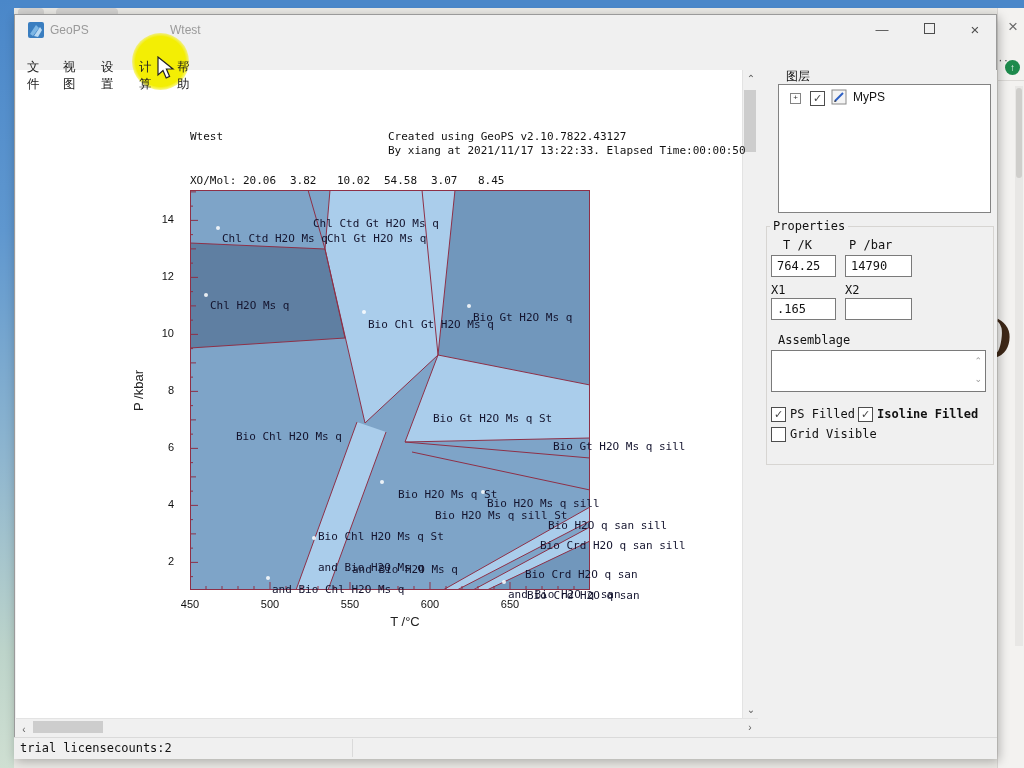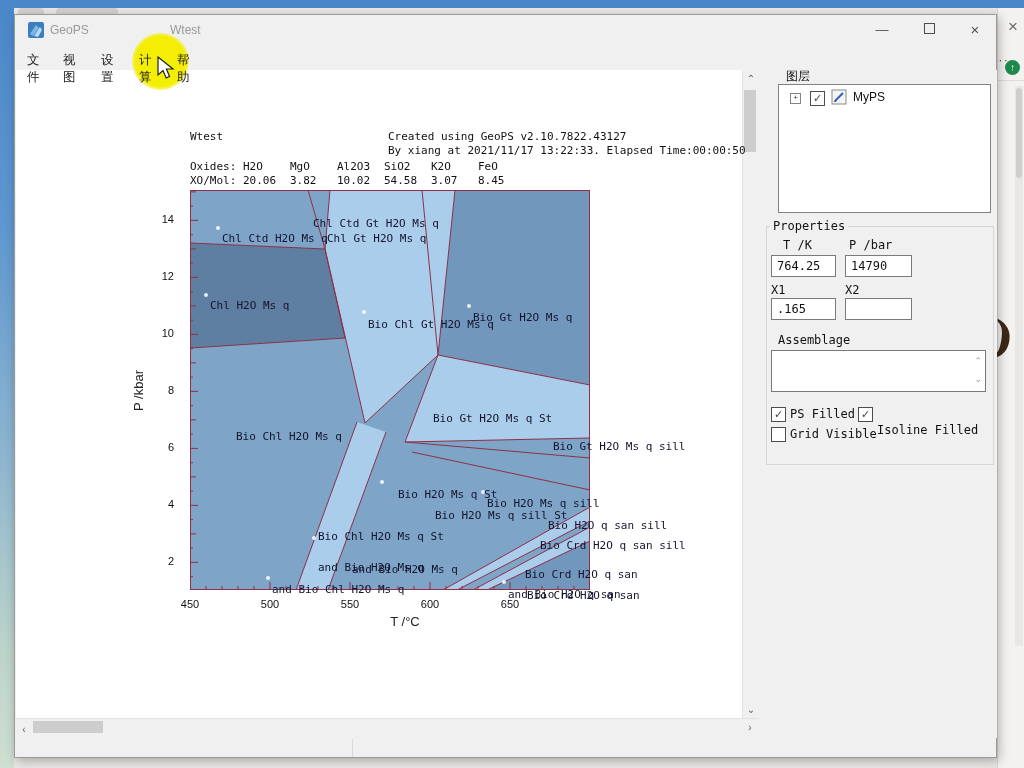--- a/index.html
+++ b/index.html
@@ -26,21 +26,21 @@
   
   .app{left:14px;top:14px;width:983px;height:744px;background:#f0f0f0;
        border:1px solid #9a9a9a;box-shadow:2px 3px 10px rgba(0,0,0,.28);box-sizing:border-box;}
   .titlebar{left:14px;top:14px;width:983px;height:30px;}
   .app-title{left:50px;top:23px;color:#9a9a9a;font-size:12px;}
   .doc-title{left:170px;top:23px;color:#9a9a9a;font-size:12px;}
   .win-btn{top:20px;width:30px;height:20px;text-align:center;color:#4d4d4d;font-size:13px;line-height:20px;cursor:default;}
   .maxi-box{display:inline-block;width:9px;height:9px;border:1px solid #4d4d4d;}
 
   .menubar{left:22px;top:44px;height:26px;z-index:6;}
-  .menu-item{position:absolute;top:6px;font-size:12.5px;color:#222;padding:2px 3px;}
+  .menu-item{position:absolute;top:13px;font-size:12.5px;color:#222;padding:2px 3px;}
 
   .click-glow{left:132px;top:33px;width:57px;height:57px;border-radius:50%;
       background:radial-gradient(circle,#f3ee04 0%,#f3ee04 62%,rgba(243,238,4,0) 78%);z-index:5;}
   .cursor{left:157px;top:56px;z-index:9;}
 
   
   .canvas{left:16px;top:70px;width:726px;height:648px;background:#fff;z-index:1;}
   .mono{font-family:"DejaVu Sans Mono","Liberation Mono",monospace;}
   .hdr-line{color:#111;font-size:11px;white-space:pre;}
   .ox-cell{display:inline-block;width:47px;}
@@ -130,21 +130,20 @@
       <span class="menu-item" style="left: 76px;">设置</span>
       <span class="menu-item" style="left: 114px;">计算</span>
       <span class="menu-item" style="left: 152px;">帮助</span>
     </div>
 
   <div class="abs canvas"></div>
 
   <div class="abs hdr-line mono" style="left:190px;top:130px;z-index:2;">Wtest</div>
   <div class="abs hdr-line mono" style="left:388px;top:130px;z-index:2;">Created using GeoPS v2.10.7822.43127</div>
   <div class="abs hdr-line mono" style="left:388px;top:144px;z-index:2;">By xiang at 2021/11/17 13:22:33. Elapsed Time:00:00:50</div>
-  <div class="abs hdr-line mono" style="left:190px;top:160px;z-index:2;" id="oxides-row"><span class="ox-label">Oxides:</span><span class="ox-cell">H2O</span><span class="ox-cell">MgO</span><span class="ox-cell">Al2O3</span><span class="ox-cell">SiO2</span><span class="ox-cell">K2O</span><span class="ox-cell">FeO</span></div>
   <div class="abs hdr-line mono" style="left:190px;top:174px;z-index:2;" id="xomol-row"><span class="ox-label">XO/Mol:</span><span class="ox-cell">20.06</span><span class="ox-cell">3.82</span><span class="ox-cell">10.02</span><span class="ox-cell">54.58</span><span class="ox-cell">3.07</span><span class="ox-cell">8.45</span></div>
 
   <svg class="abs plot-svg" width="400" height="400" viewBox="0 0 400 400">
     <rect x="0" y="0" width="400" height="400" fill="#7ea4c8"></rect>
     <polygon points="265,0 400,0 400,195 248,165" fill="#7197bc"></polygon>
     <polygon points="0,53 135,59 155,148 0,158" fill="#5f7fa2"></polygon>
     <polygon points="140,0 265,0 248,165 175,233 135,59" fill="#aacdeb"></polygon>
     <polygon points="248,165 400,195 400,248 215,252" fill="#aacdeb"></polygon>
     <polygon points="167,232 196,242 138,400 106,400" fill="#aacdeb"></polygon>
     <polygon points="253,400 400,317 400,331 267,400" fill="#aacdeb"></polygon>
@@ -306,20 +305,24 @@
   <div class="abs prop-label" style="left:778px;top:333px;">Assemblage</div>
   <div class="abs assemblage">
     <span class="spin" style="top:6px;">⌃</span>
     <span class="spin" style="top:24px;">⌄</span>
     <span></span>
   </div>
   <div id="prop-checks">
       <div class="cbx" style="left: 771px; top: 407px;">✓</div>
       <div class="chk-label" style="left: 790px; top: 407px;">PS Filled</div>
       <div class="cbx" style="left: 858px; top: 407px;">✓</div>
-      <div class="chk-label" style="left: 877px; top: 423px;">Isoline Filled</div>
+      <div class="chk-label" style="left: 877px; top: 407px; font-weight: bold;">Isoline Filled</div>
       <div class="cbx" style="left: 771px; top: 427px;"></div>
       <div class="chk-label" style="left: 790px; top: 427px;">Grid Visible</div>
     </div>
 
+  <div class="abs statusbar">
+    <span class="status-text" style="left:6px;">trial license</span>
+    <span class="status-text" style="left:100px;">counts:2</span>
+  </div>
   <div class="abs status-div"></div>
 
 </div>
 
 </body></html>

